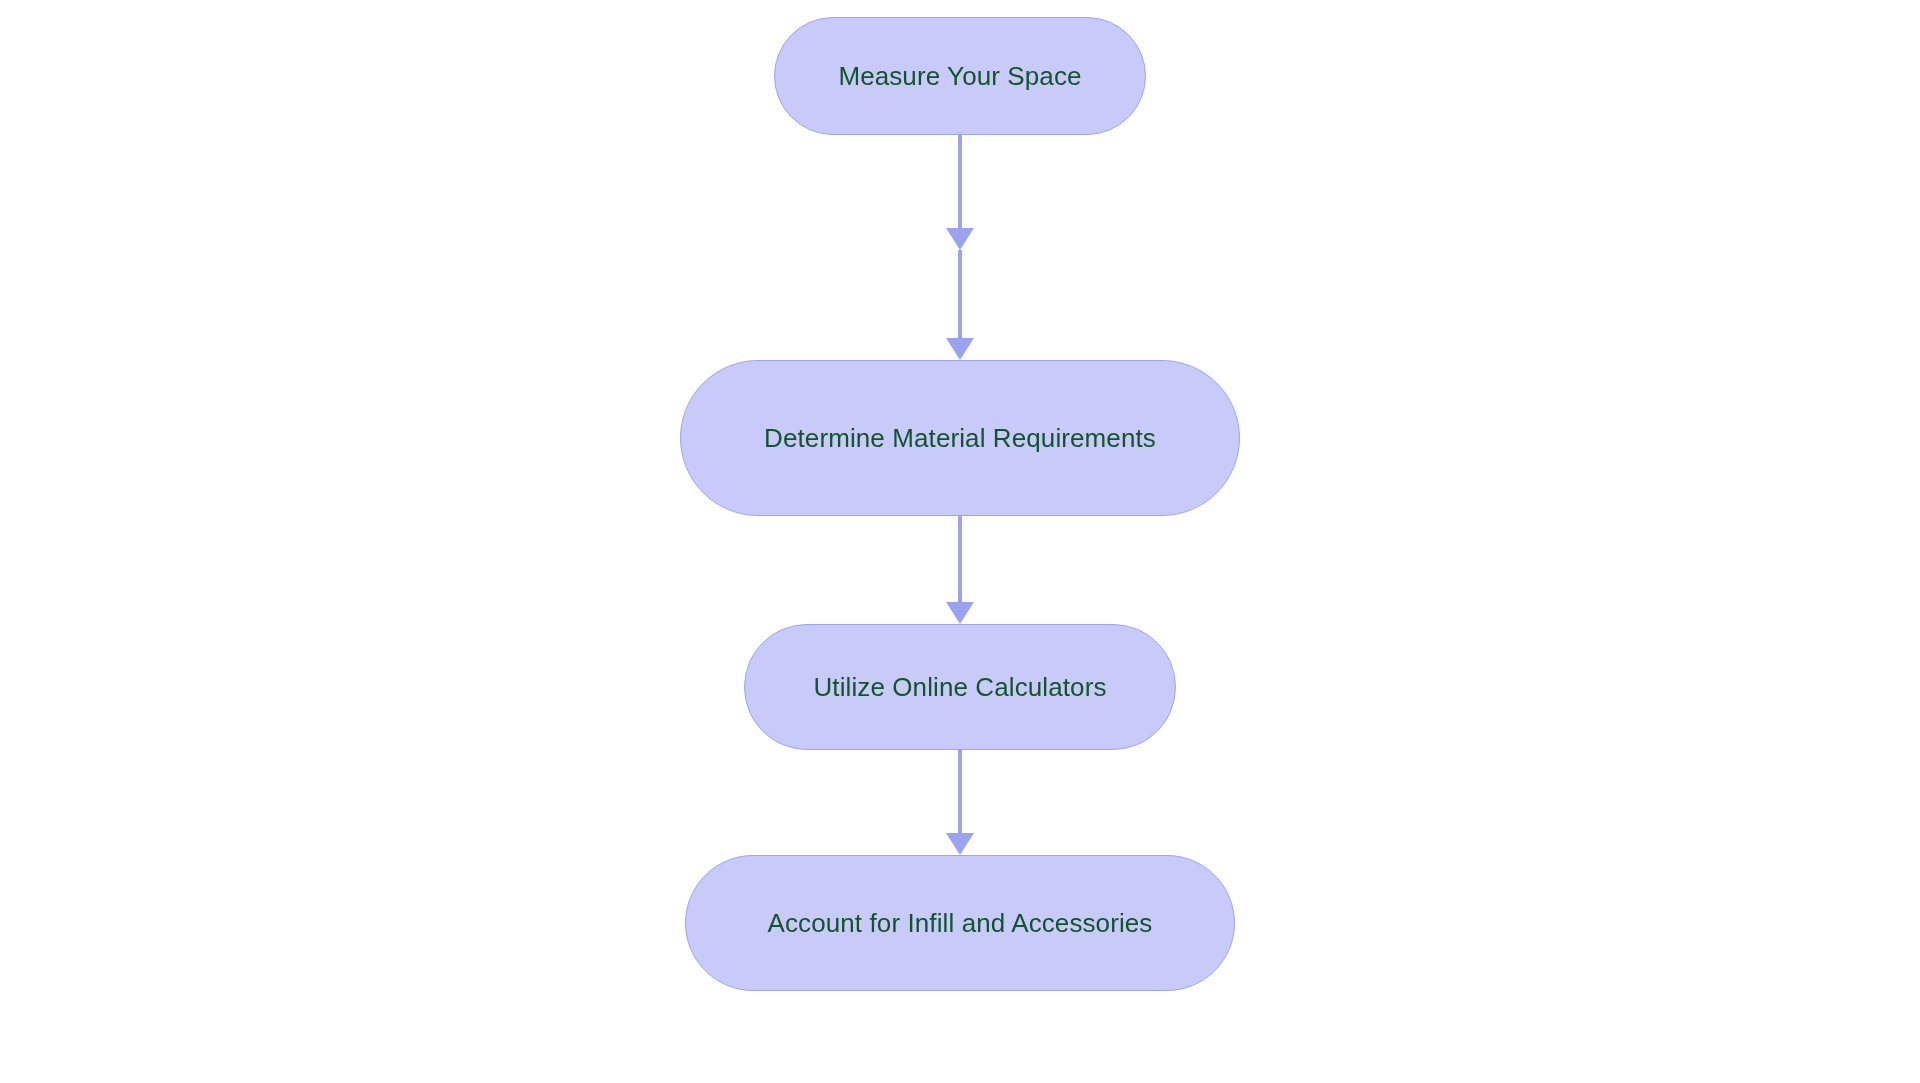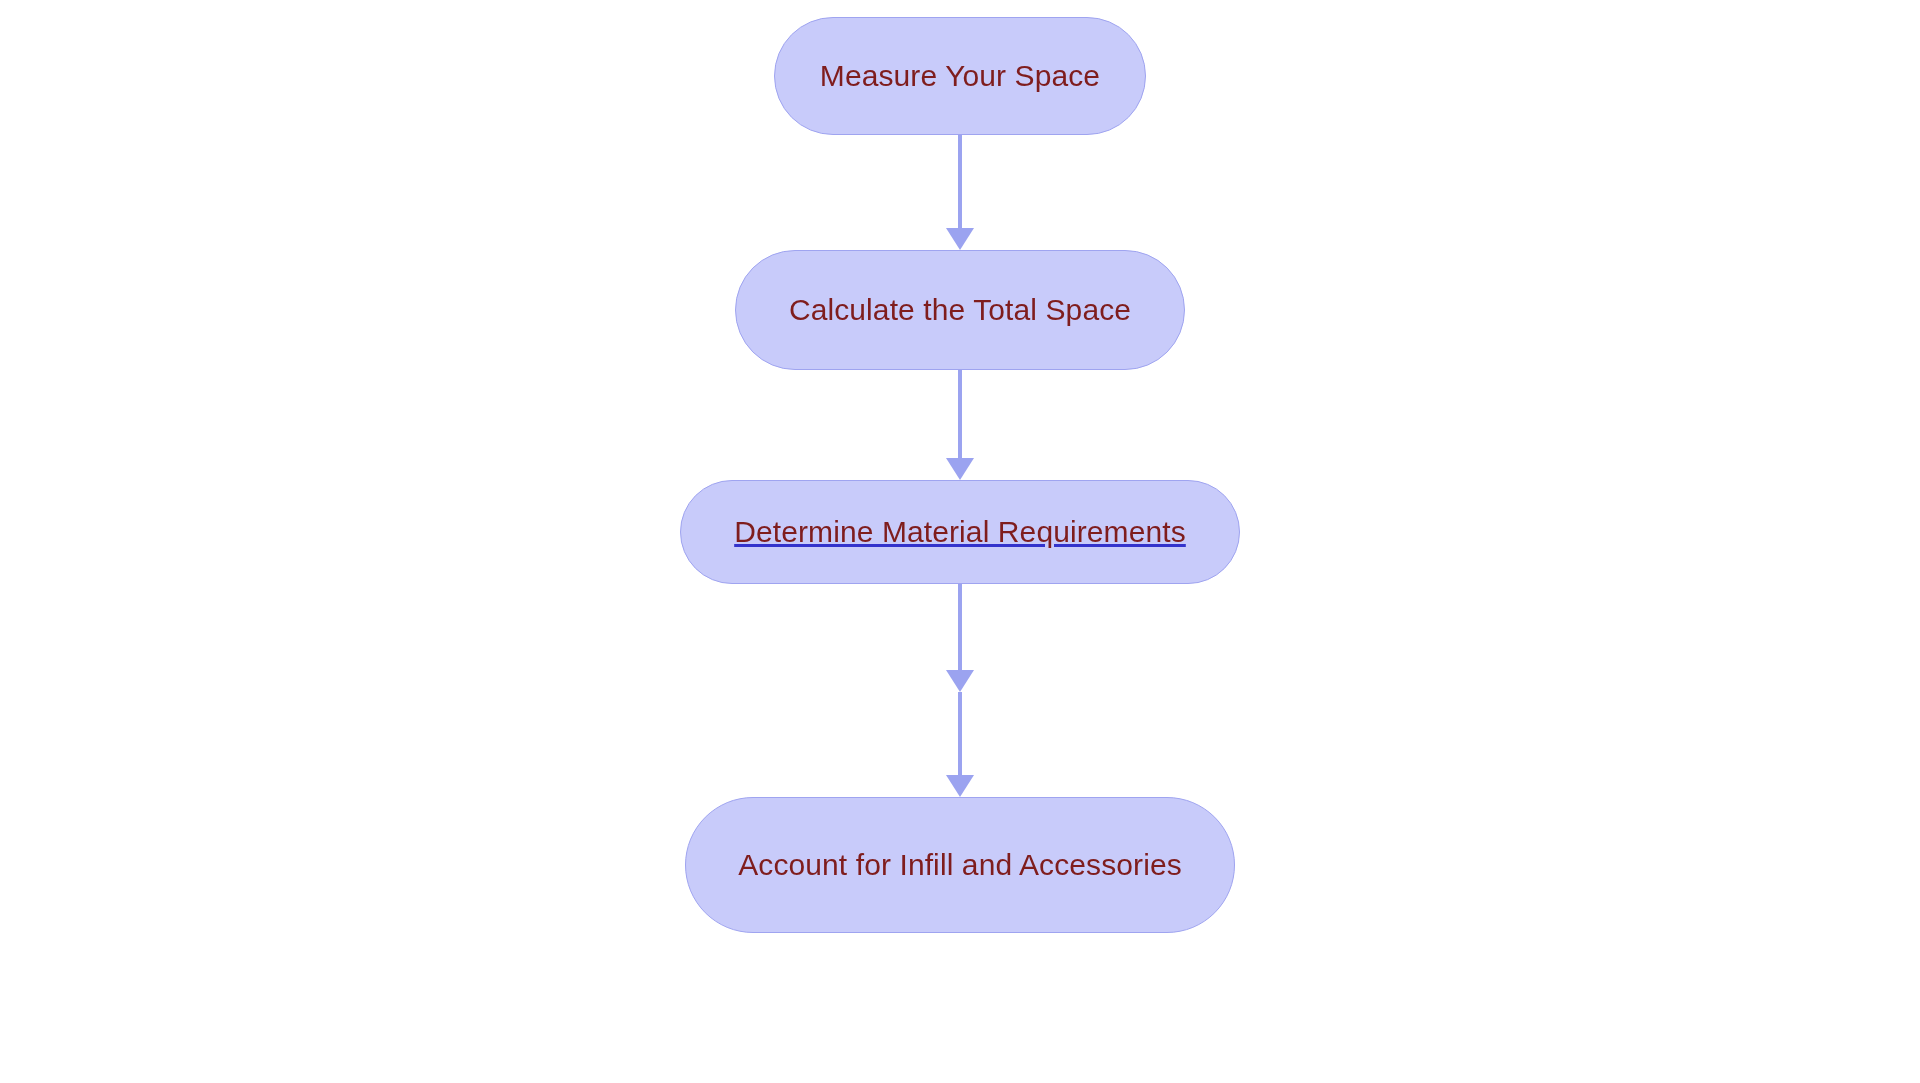--- a/index.html
+++ b/index.html
@@ -42,31 +42,31 @@
     justify-content: center;
     background: #c8cbfa;
     border: 1.6px solid #9fa4f0;
     border-radius: 999px;
     color: #3333cc;
     white-space: nowrap;
     letter-spacing: 0.2px;
   }
 
   .node-label {
-    font-size: 30px;
+    font-size: 26px;
     line-height: 1;
-    color: #7f1d1d;
+    color: #14532d;
     font-weight: 400;
     letter-spacing: 0.1px;
   }
 
   
   .node-1 { width: 372px; height: 118px; margin-top: 17px; }
   .node-2 { width: 450px; height: 120px; }
-  .node-3 { width: 560px; height: 104px; text-decoration: underline; }
+  .node-3 { width: 560px; height: 156px; }
   .node-4 { width: 432px; height: 126px; }
   .node-5 { width: 550px; height: 136px; }
 
   
   .connector {
     position: relative;
     width: 30px;
     display: flex;
     flex-direction: column;
     align-items: center;
@@ -99,38 +99,38 @@
 
     <div class="node node-1">
       <span class="node-label">Measure Your Space</span>
     </div>
 
     <div class="connector gap-1">
       <div class="connector-line"></div>
       <div class="connector-head"></div>
     </div>
 
-    <div class="node node-2">
-      <span class="node-label">Calculate the Total Space</span>
-    </div>
 
     <div class="connector gap-2">
       <div class="connector-line"></div>
       <div class="connector-head"></div>
     </div>
 
     <div class="node node-3">
       <span class="node-label">Determine Material Requirements</span>
     </div>
 
     <div class="connector gap-3">
       <div class="connector-line"></div>
       <div class="connector-head"></div>
     </div>
 
+    <div class="node node-4">
+      <span class="node-label">Utilize Online Calculators</span>
+    </div>
 
     <div class="connector gap-4">
       <div class="connector-line"></div>
       <div class="connector-head"></div>
     </div>
 
     <div class="node node-5">
       <span class="node-label">Account for Infill and Accessories</span>
     </div>
 

